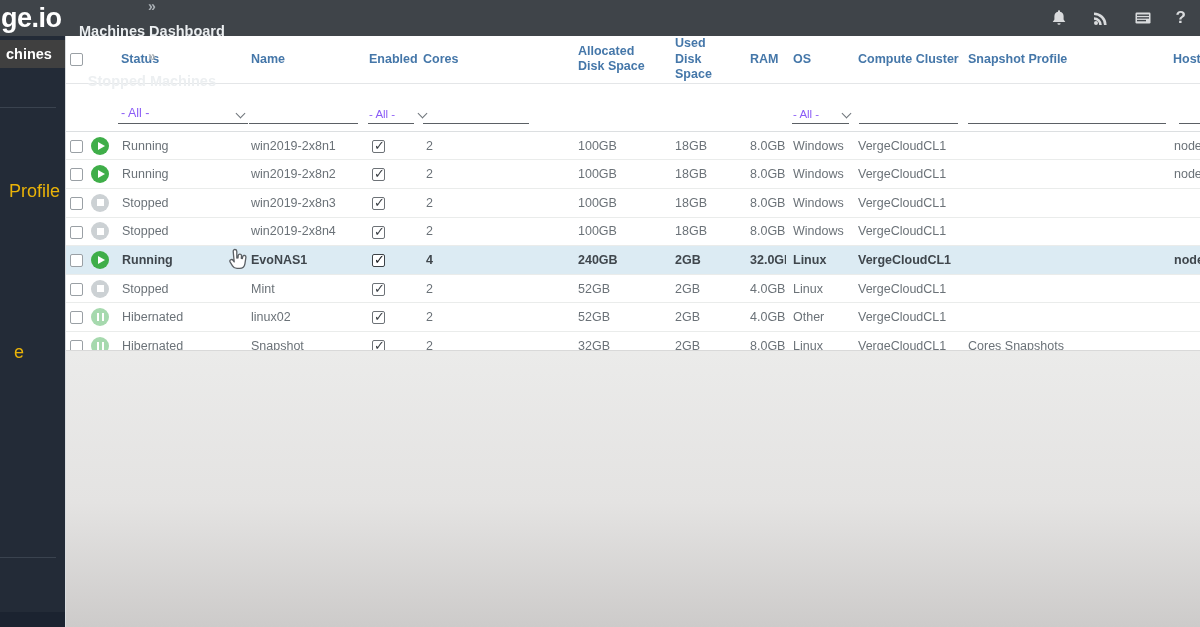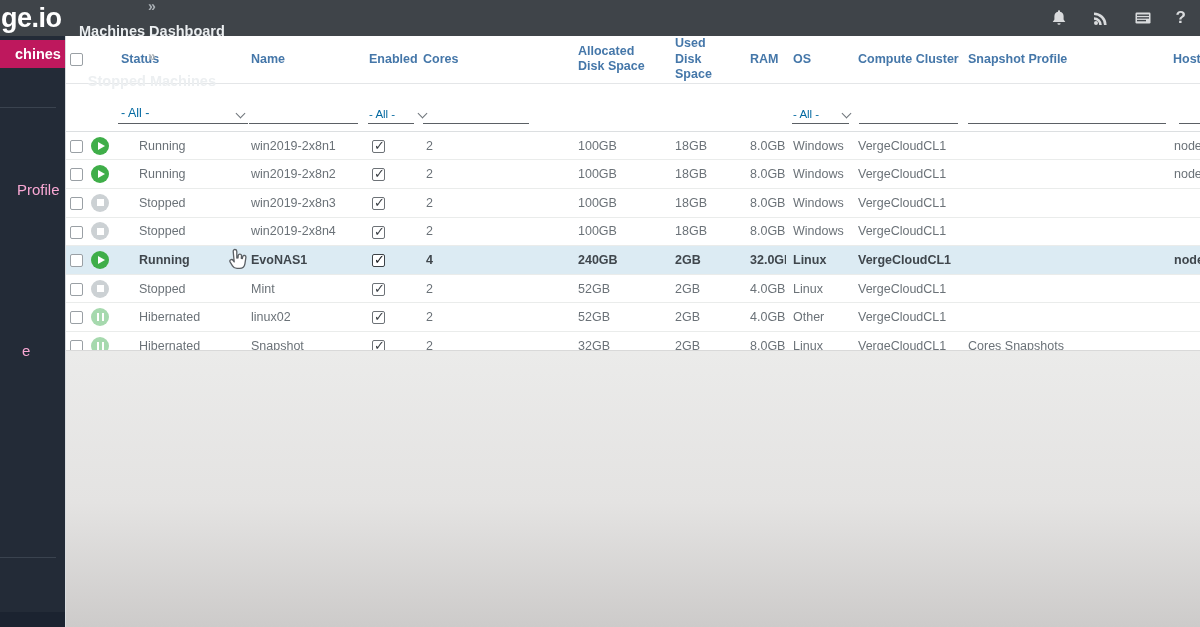--- a/index.html
+++ b/index.html
@@ -18,24 +18,24 @@
   .home-ic { width:17px; height:16px; fill:#e8eaec; margin-right:2px; }
   .topicons { margin-left:auto; display:flex; align-items:center; gap:24px;
     padding-right:14px; }
   .topicons .tic { width:18px; height:18px; fill:#d9dbdd; cursor:pointer; }
   .qmark { color:#d9dbdd; font-size:17px; font-weight:800; cursor:pointer; }
 
   
   .sidebar { position:absolute; left:0; top:36px; width:65px; height:591px;
     background:#232b37; z-index:20; }
   .side-active { position:absolute; left:0; top:4px; width:65px; height:28px;
-    background:#be185d; color:#fff; font-size:14.5px; font-weight:700;
-    line-height:28px; padding-left:15px; overflow:hidden; white-space:nowrap; cursor:pointer; }
+    background:#404040; color:#fff; font-size:14.5px; font-weight:700;
+    line-height:28px; padding-left:6px; overflow:hidden; white-space:nowrap; cursor:pointer; }
   .side-div { position:absolute; left:0; width:56px; height:1px; background:#3a434f; }
-  .side-label { position:absolute; left:16px; color:#f9a8d4; font-size:15px;
+  .side-label { position:absolute; left:8px; color:#eab308; font-size:18px;
     white-space:nowrap; overflow:hidden; cursor:pointer; }
   .side-bottom { position:absolute; left:0; bottom:0; width:65px; height:15px;
     background:#1b2330; }
 
   
   .main { position:absolute; left:65px; top:36px; width:1135px; height:591px;
     background:#fff; border-left:1px solid #d7dadd; }
   table { border-collapse:collapse; table-layout:fixed; width:1135px; }
   th, td { font-size:12.5px; color:#6b7278; text-align:left; overflow:hidden;
     white-space:nowrap; vertical-align:middle; }
@@ -47,21 +47,21 @@
   tbody tr.data { background:#fff; cursor:pointer; }
   tbody tr.hl { background:#dcebf3; }
   tbody tr.hl td { color:#3f464c; font-weight:600; }
 
   
   .p2{padding-left:2px;} .p4{padding-left:4px;} .p5{padding-left:5px;}
   .p6{padding-left:6px;} .p7{padding-left:7px;}
   .p32{padding-left:32px;}
 
   
-  .stcell { display:flex; align-items:center; gap:30px; padding-left:2px; }
+  .stcell { display:flex; align-items:center; gap:13px; padding-left:2px; }
   .sicon { width:18px; height:18px; border-radius:50%; flex:0 0 auto;
     display:inline-flex; align-items:center; justify-content:center; }
   .sicon[data-state="running"] { background:#3fae49; }
   .sicon[data-state="running"]::before { content:""; display:block;
     border-left:7px solid #fff; border-top:4.5px solid transparent;
     border-bottom:4.5px solid transparent; margin-left:2px; }
   .sicon[data-state="stopped"] { background:#ccd1d4; }
   .sicon[data-state="stopped"]::before { content:""; display:block;
     width:7px; height:7px; background:#fff; }
   .sicon[data-state="hibernated"] { background:#a6d9ae; }
@@ -75,21 +75,21 @@
     vertical-align:middle; }
   .cb.checked { border-color:#6d7277; }
   .cb.checked::after { content:"\2713"; font-family:"DejaVu Sans",sans-serif;
     font-weight:700; color:#3a3f44; font-size:13px; position:absolute;
     left:1px; top:-3px; }
   .hl .cb.checked { border-color:#3c4247; }
   .hl .cb.checked::after { color:#16191c; }
 
   
   .fsel { display:flex; align-items:flex-end; justify-content:space-between;
-    border-bottom:1.5px solid #5b6065; color:#0369a1; font-size:12.5px;
+    border-bottom:1.5px solid #5b6065; color:#8b5cf6; font-size:12.5px;
     padding:0 4px 3px 3px; cursor:pointer;gap:24px; }
   .chev { width:7px; height:7px; border-right:1.5px solid #6f757b;
     border-bottom:1.5px solid #6f757b; transform:rotate(45deg);
     margin-bottom:3px; flex:0 0 auto; }
   .finput { display:block; border:none; border-bottom:1.5px solid #5b6065;
     border-radius:0; background:transparent; height:20px; font-size:12.5px;
     color:#555; outline:none; }
 
   
   .below { position:absolute; left:0; top:314px; width:1135px; height:277px;

